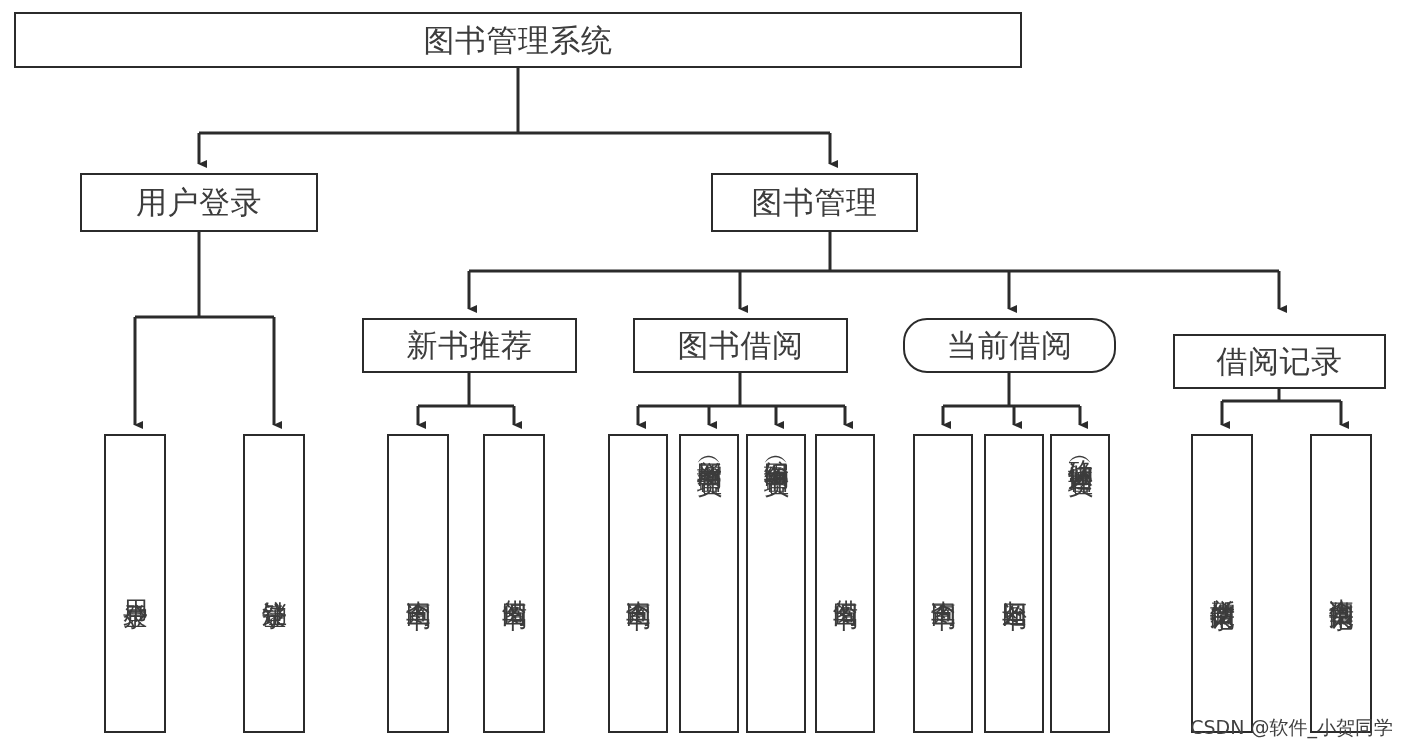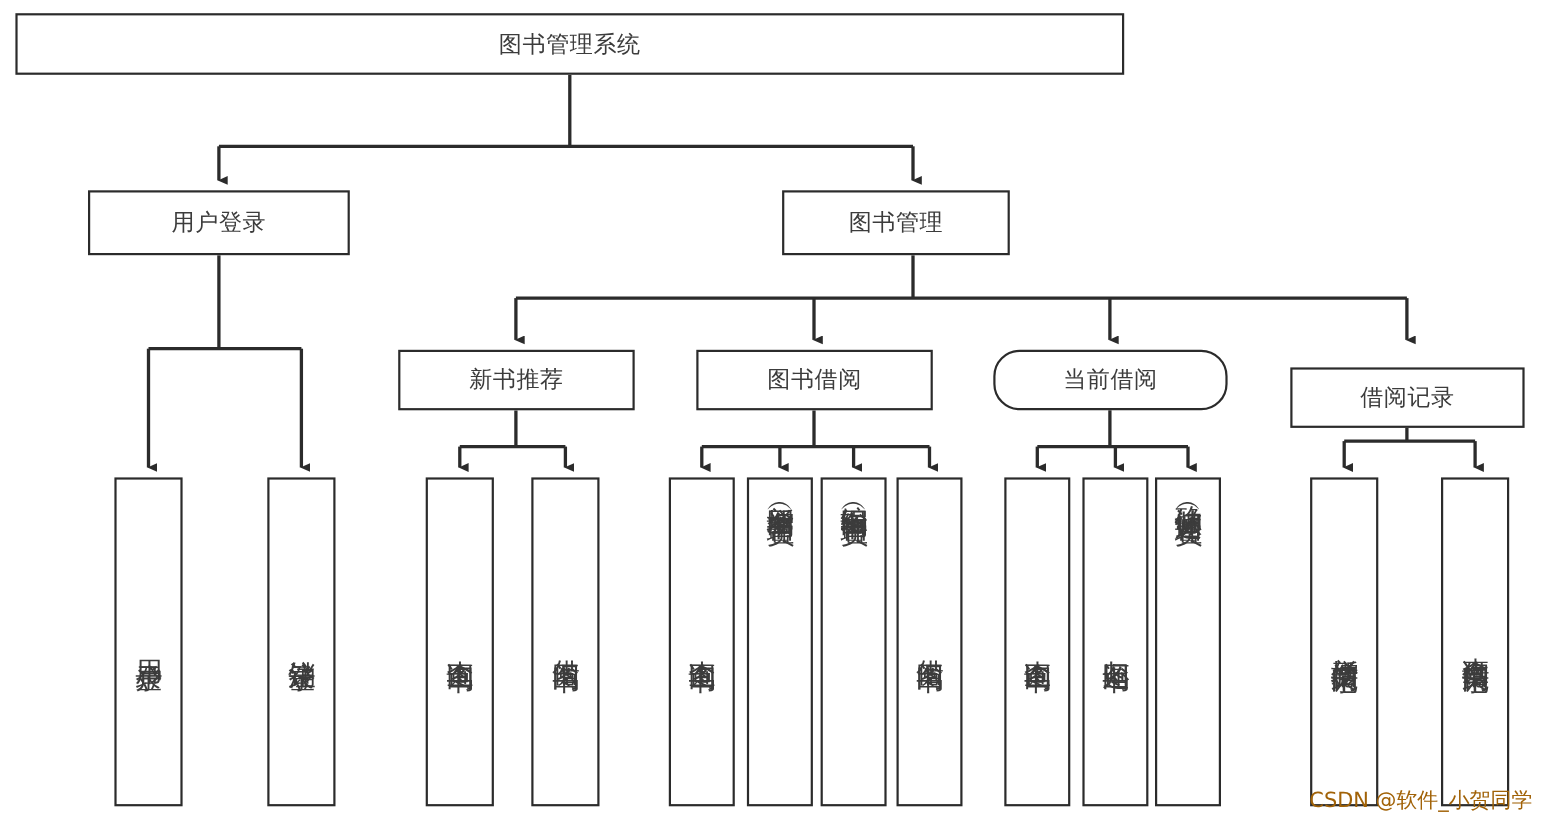--- a/index.html
+++ b/index.html
@@ -29,21 +29,21 @@
     position: absolute;
     box-sizing: border-box;
     background: #ffffff;
     border: 2px solid #2b2b2b;
     display: flex;
     align-items: center;
     justify-content: center;
     z-index: 2;
   }
   .node-label {
-    font-size: 21px;
+    font-size: 31px;
     color: #3c3c3c;
     line-height: 1.18;
     letter-spacing: 0.5px;
     white-space: nowrap;
     text-align: center;
   }
   
   .leaf-box .node-label {
     writing-mode: vertical-rl;
     text-orientation: upright;
@@ -59,21 +59,21 @@
   }
   .leaf-box.vcenter {
     align-items: center;
     padding-top: 0;
   }
   #watermark {
     position: absolute;
     right: 12px;
     bottom: 6px;
     font-size: 19px;
-    color: #a16207;
+    color: #404040;
     z-index: 5;
     white-space: nowrap;
   }
 </style>
 </head>
 <body>
 
 <div id="diagram-root">
 
   <svg id="diagram-svg" viewBox="0 0 1405 747" xmlns="http://www.w3.org/2000/svg">

